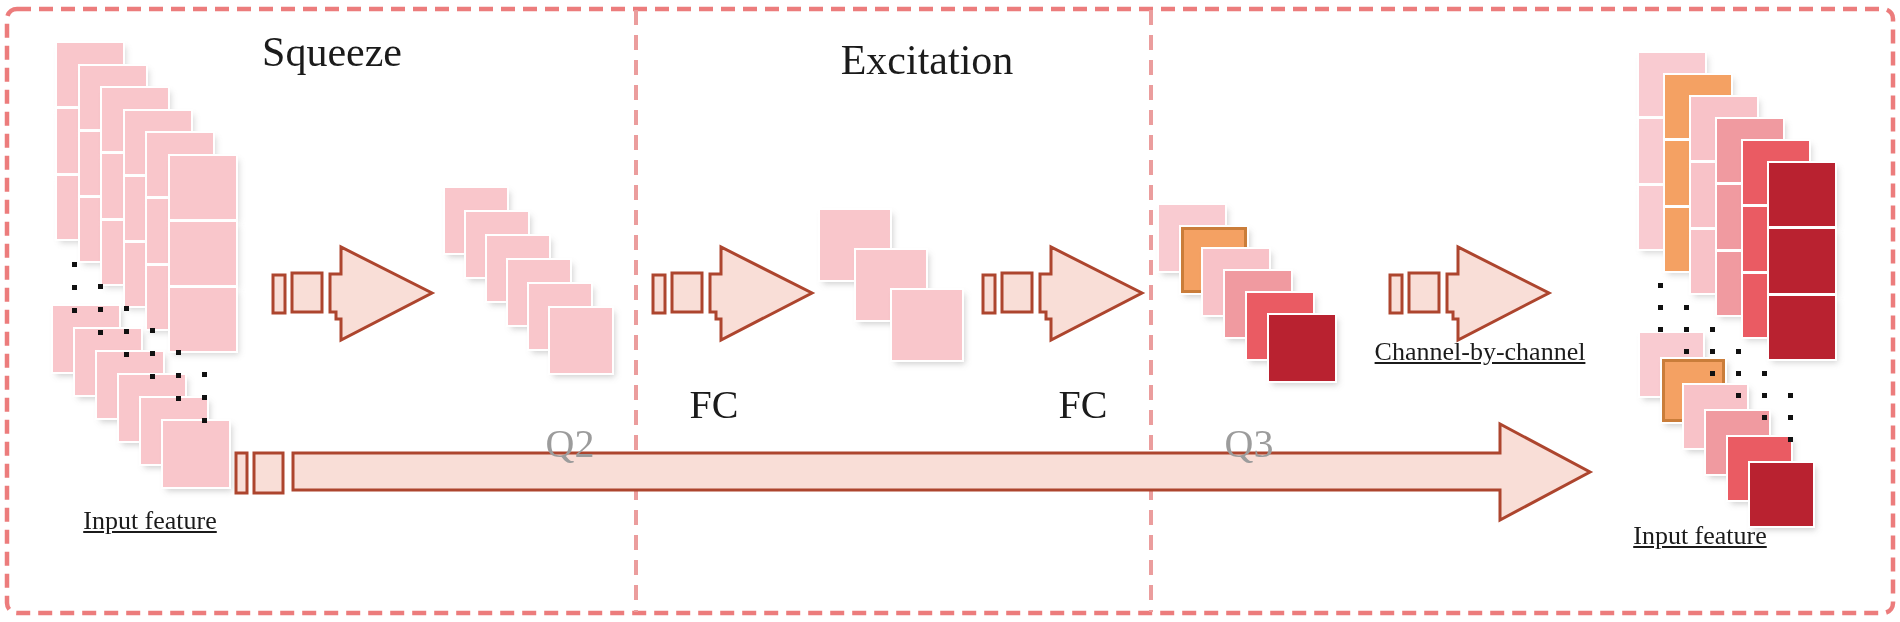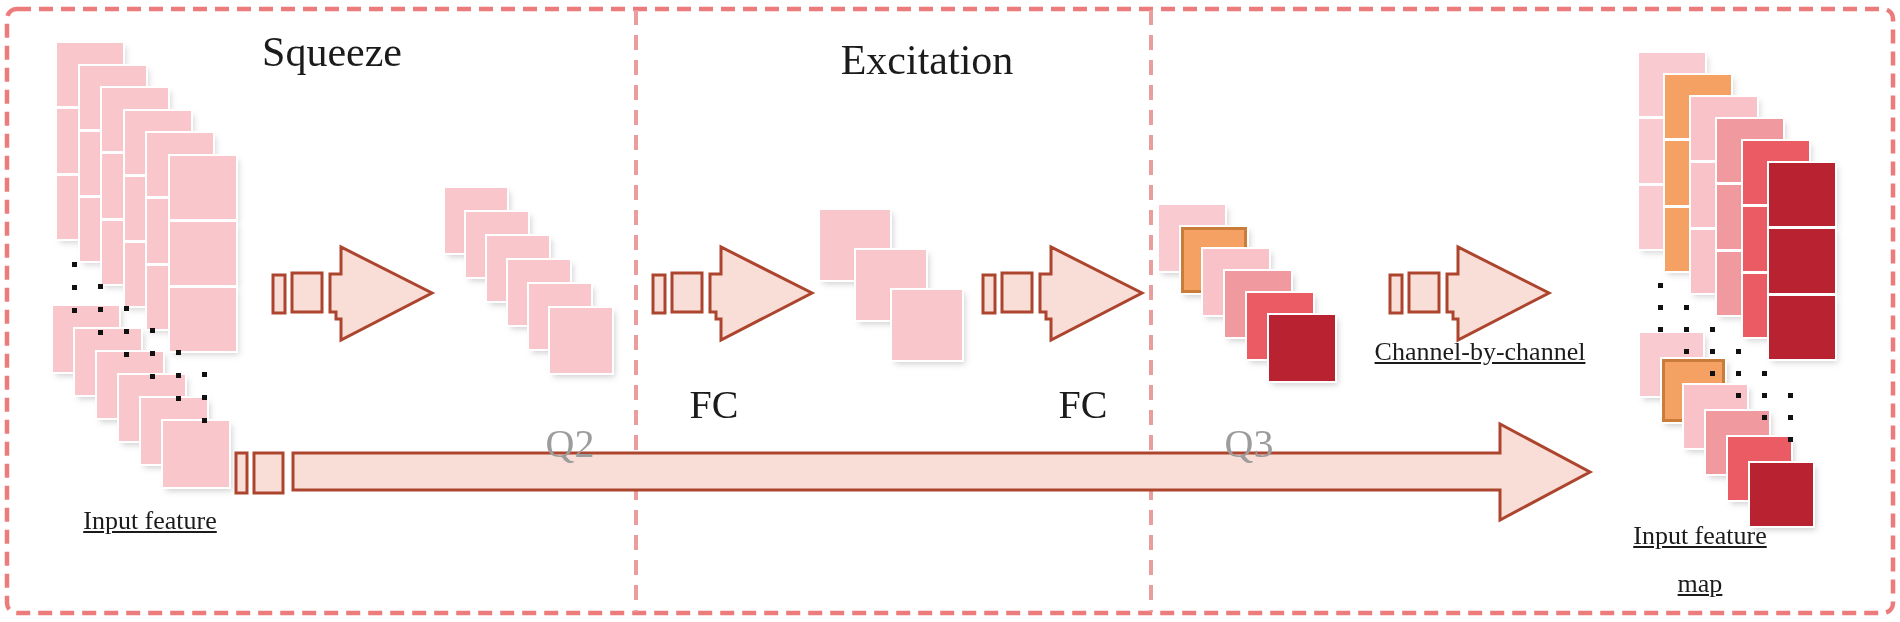--- a/index.html
+++ b/index.html
@@ -216,17 +216,16 @@
     <div class="t caption" style="left:0;top:498px;width:300px;line-height:45px;">
       <div>Input feature</div>
     </div>
 
     <div class="t caption" style="left:1260px;top:330px;width:440px;line-height:44px;">
       <div>Channel-by-channel</div>
     </div>
 
     <div class="t caption" style="left:1520px;top:512px;width:360px;line-height:48px;">
       <div>Input feature</div>
-      <div>map</div>
     </div>
   </div>
 
 </div>
 
 </body></html>

